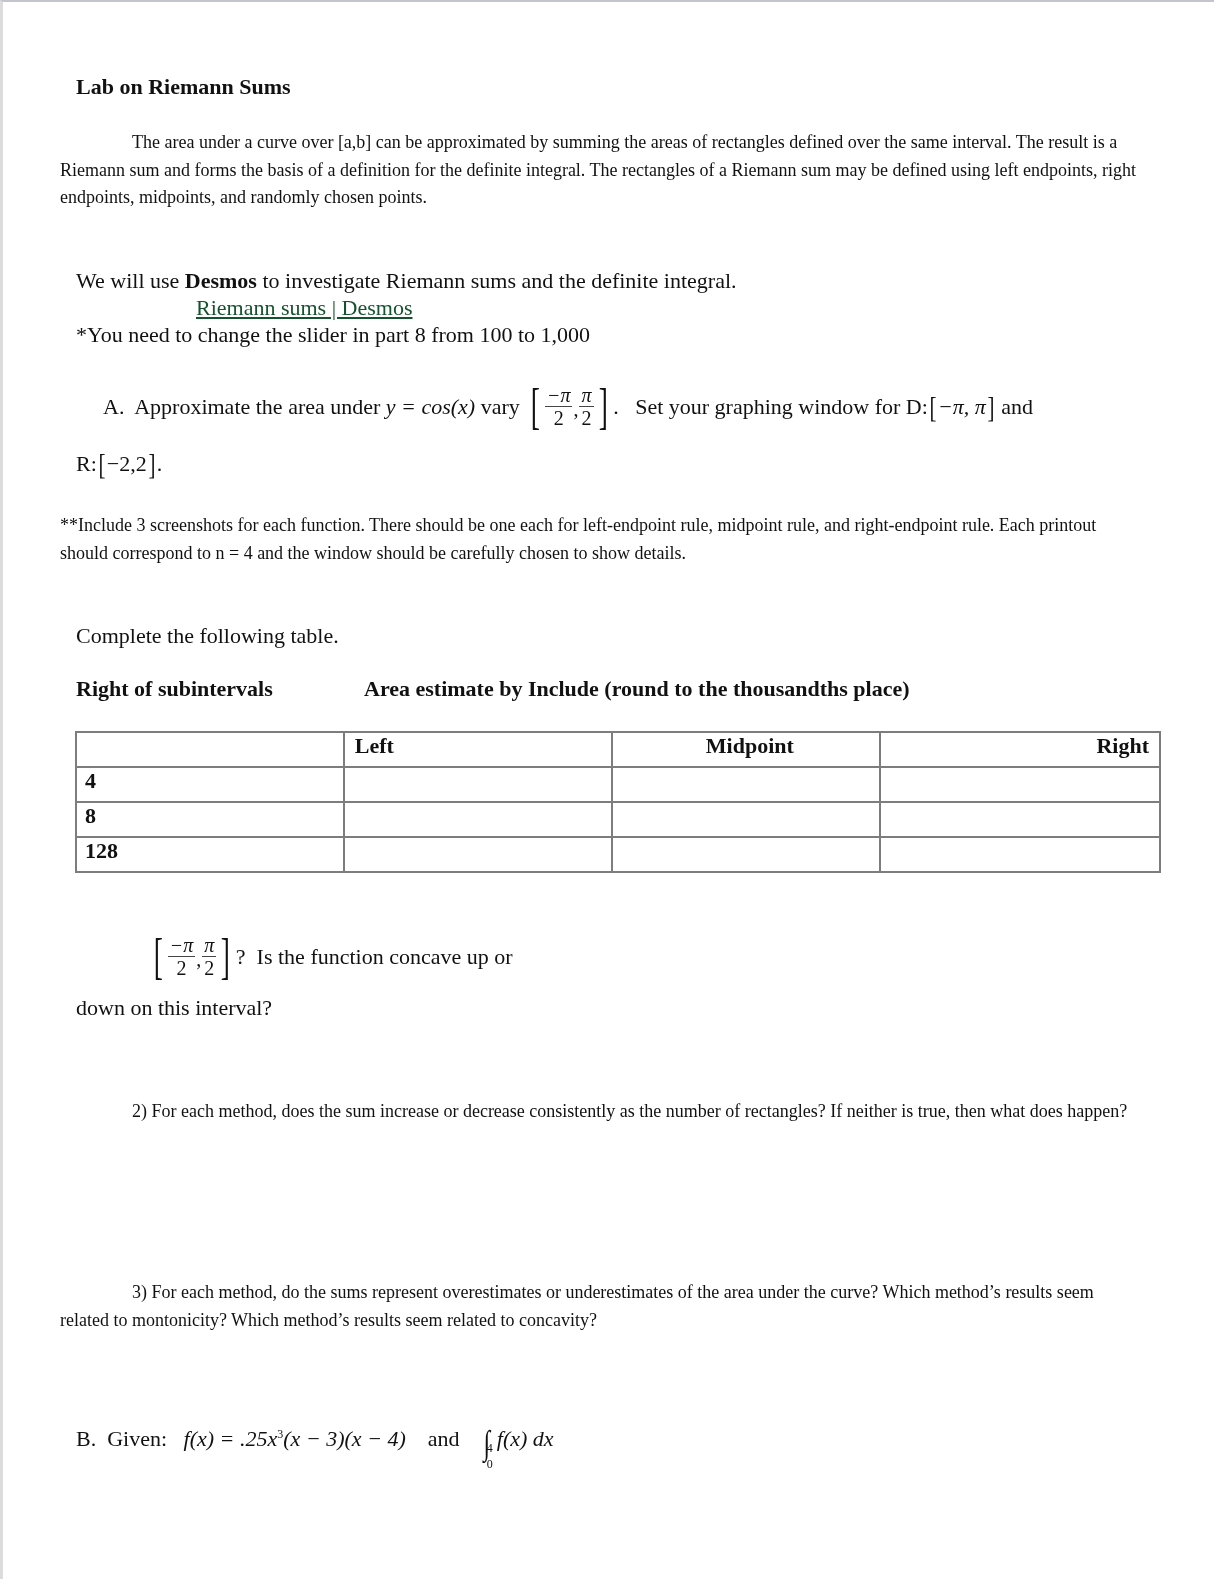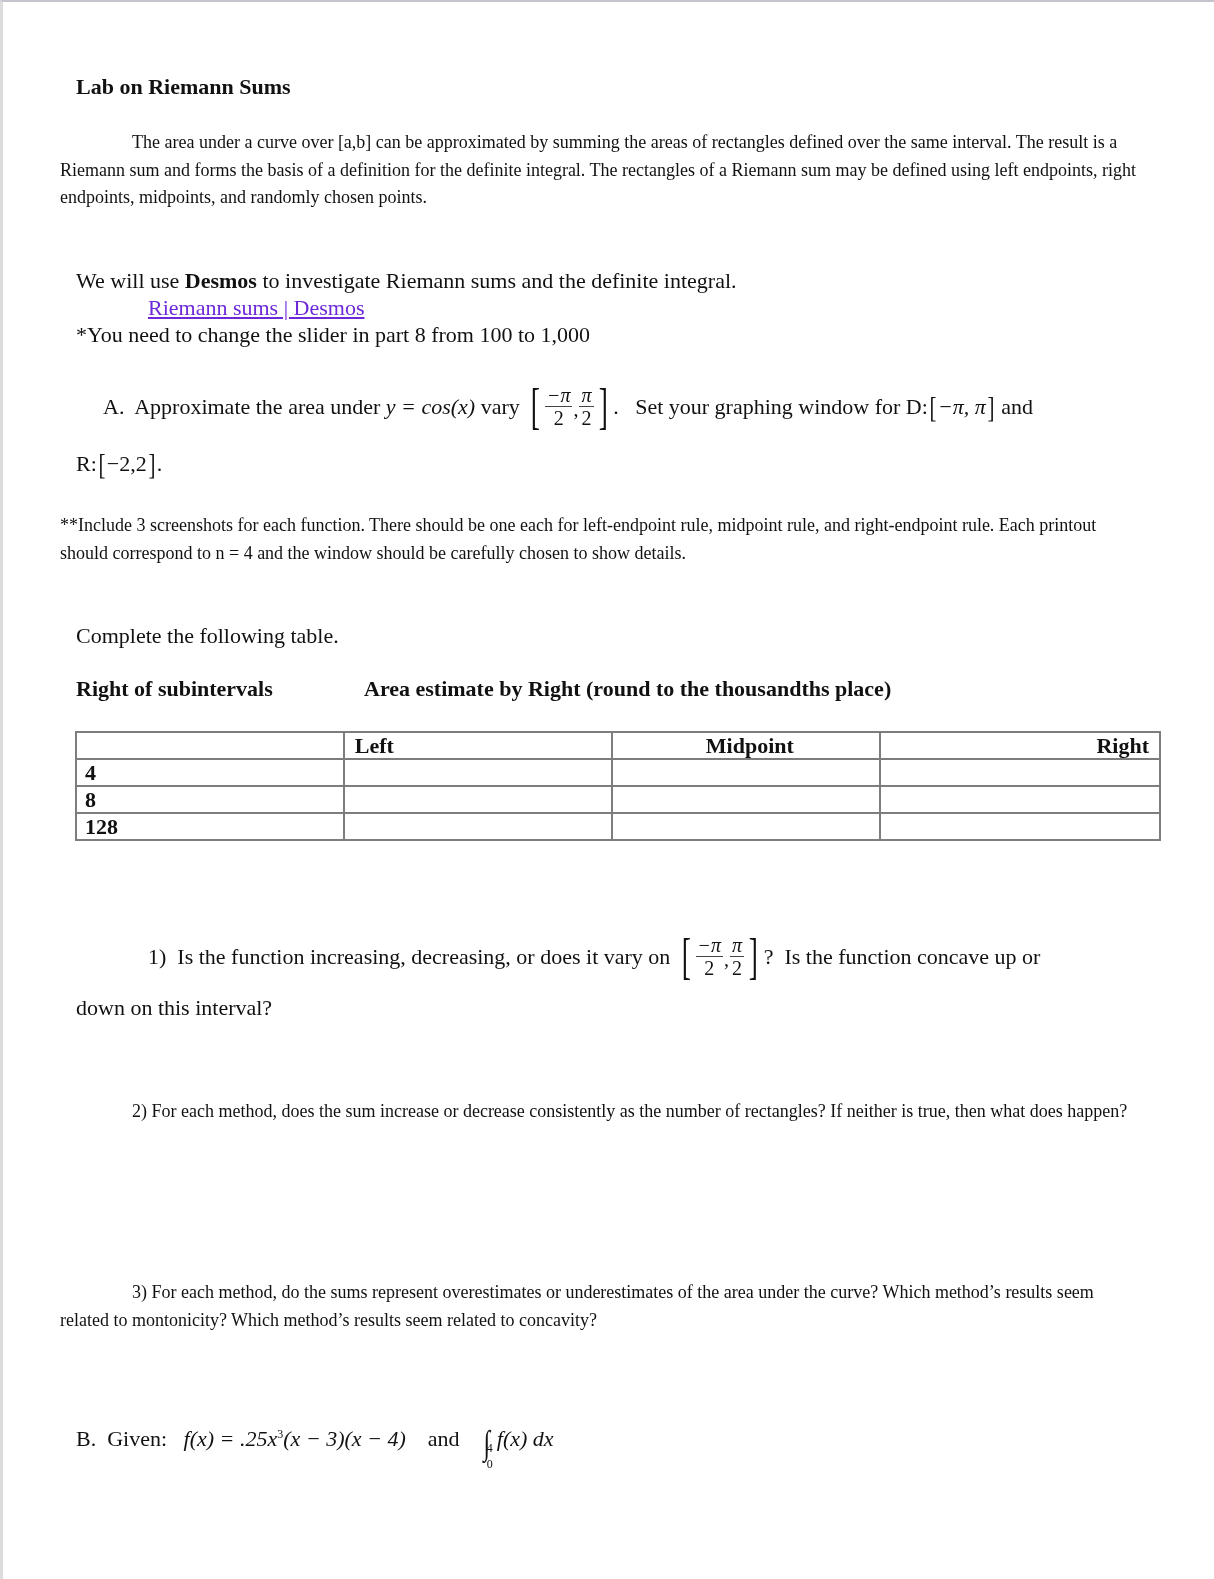--- a/index.html
+++ b/index.html
@@ -12,42 +12,42 @@
       position: absolute; left: 0; top: 0; width: 1214px; height: 1579px;
       border-left: 3px solid #dcdcdc; border-top: 2px solid #c4c4cc;
       box-sizing: border-box;
     }
     .abs { position: absolute; white-space: nowrap; }
     .txt { font-size: 22px; line-height: 27px; }
     .title { left: 76px; top: 74px; font-size: 22px; font-weight: bold; }
     .para { left: 60px; width: 1085px; font-size: 18px; line-height: 27.5px; white-space: normal; }
     .indent { display: inline-block; width: 72px; }
     b { font-weight: bold; }
-    .link { color: #6d28d9; text-decoration: underline; }
+    .link { color: #14532d; text-decoration: underline; margin-left: 48px; }
     .math { font-style: italic; }
 
     
     .interval { display: inline-flex; align-items: center; vertical-align: middle; margin: 0 2px; }
     .bracket { font-size: 50px; line-height: 50px; font-weight: 200; transform: scaleX(0.55); display: inline-block; }
     .frac { display: inline-flex; flex-direction: column; align-items: center; font-size: 20px; line-height: 22px; margin: 0 1px; }
     .frac .num { font-style: italic; border-bottom: 1px solid #444; padding: 0 2px; }
     .frac .den { padding: 0 2px; }
     .comma { font-size: 20px; align-self: flex-end; margin-bottom: 8px; }
 
     .sq { font-size: 30px; display: inline-block; transform: scaleX(0.7); vertical-align: -3px; }
 
     
     .table-head-labels { top: 676px; font-size: 22px; font-weight: bold; }
     table.riemann {
       position: absolute; left: 75px; top: 731px;
       width: 1086px; border-collapse: collapse;
       font-size: 22px; font-weight: bold;
     }
     table.riemann td {
-      border: 2px solid #7d7d7d; height: 25px; padding: 0 2px 0 10px;
+      border: 2px solid #7d7d7d; height: 25px; padding: 0 2px 8px 10px;
       line-height: 25px; vertical-align: middle; margin-top: 28px;
     }
     table.riemann td.c0 { width: 258px; padding-left: 8px; }
     table.riemann td.c1 { width: 256px; }
     table.riemann td.c2 { width: 256px; text-align: center; }
     table.riemann td.c3 { width: 260px; text-align: right; padding-right: 10px; }
 
     .integral { font-size: 34px; font-style: italic; display: inline-block; transform: scaleX(0.7); vertical-align: -8px; }
     .limits { display: inline-flex; flex-direction: column; font-size: 12px; line-height: 16px; vertical-align: -6px; margin-left: -4px; margin-right: 4px; }
     sup { font-size: 12px; }
@@ -93,21 +93,21 @@
 
 <div class="abs txt" style="left:76px; top:450px;">
   <span>R:</span><span class="sq">[</span><span>−2,2</span><span class="sq">]</span><span>.</span>
 </div>
 
 <div class="abs para" style="top:512px;">**Include 3 screenshots for each function.  There should be one each for left-endpoint rule, midpoint rule, and right-endpoint rule.  Each printout should correspond to n = 4 and the window should be carefully chosen to show details.</div>
 
 <div class="abs txt" style="left:76px; top:622px;">Complete the following table.</div>
 
 <div class="abs table-head-labels" style="left:76px;">Right of subintervals</div>
-<div class="abs table-head-labels" style="left:364px;">Area estimate by Right  (round to the thousandths place)</div>
+<div class="abs table-head-labels" style="left:364px;">Area estimate by Include  (round to the thousandths place)</div>
 
 <table class="riemann">
   <tbody>
       <tr>
     <td class="c0"></td>
     <td class="c1">Left</td>
     <td class="c2">Midpoint</td>
     <td class="c3">Right</td>
   </tr>
   <tr>
@@ -125,21 +125,20 @@
   <tr>
     <td class="c0">128</td>
     <td class="c1"></td>
     <td class="c2"></td>
     <td class="c3"></td>
   </tr>
 </tbody>
   </table>
 
 <div class="abs txt" style="left:148px; top:931px; display:flex; align-items:center;">
-  <span style="white-space:pre;">1)  Is the function increasing, decreasing, or does it vary on </span>
   <span class="interval">
     <span class="bracket">[</span>
     <span class="frac">
         <span class="num">−π</span>
         <span class="den">2</span>
       </span>
     <span class="comma">,</span>
     <span class="frac">
         <span class="num">π</span>
         <span class="den">2</span>

